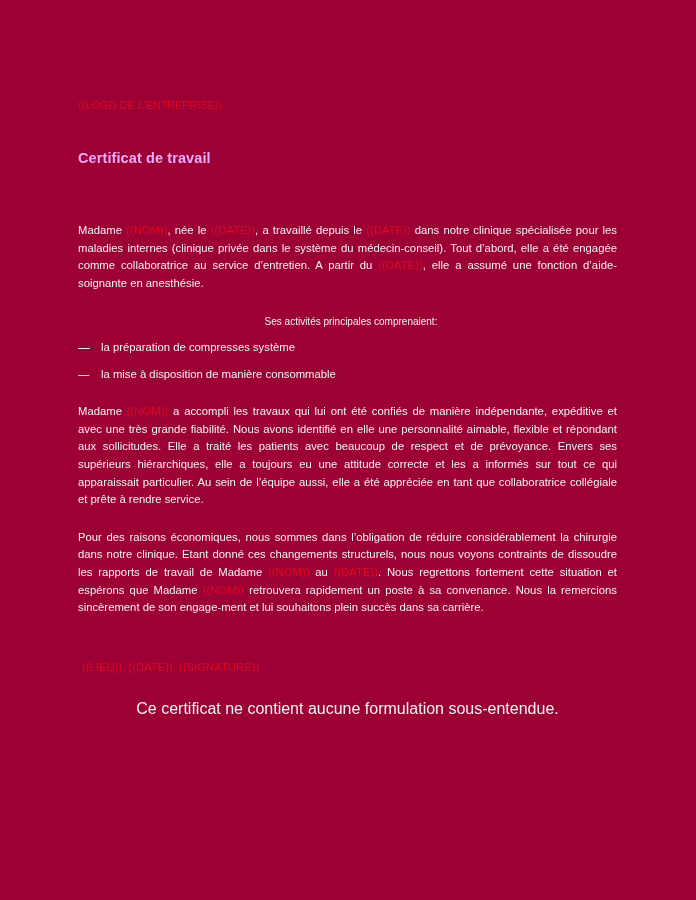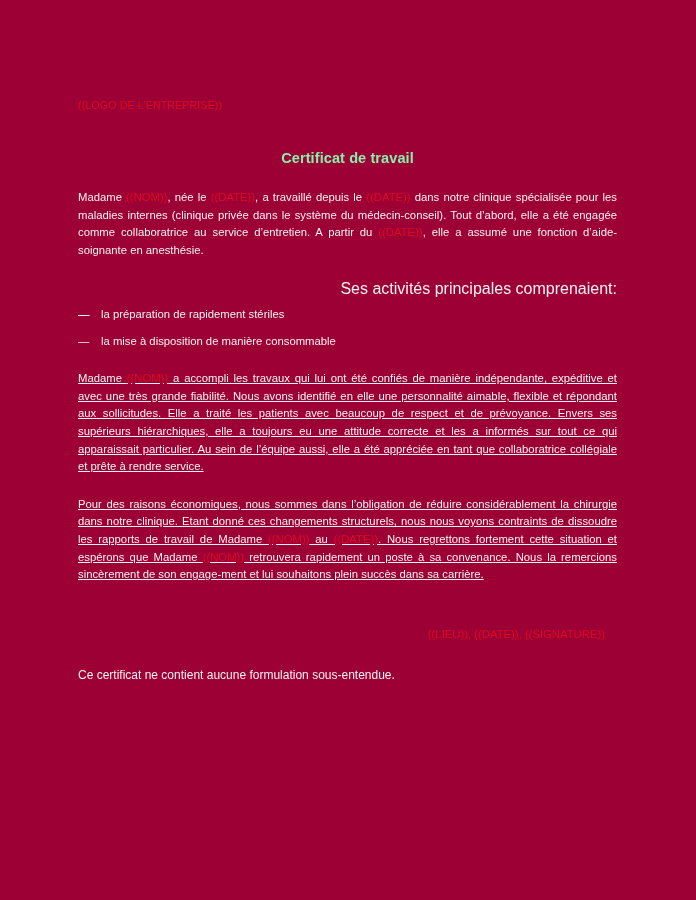--- a/index.html
+++ b/index.html
@@ -22,53 +22,51 @@
     padding: 98px 79px 15px 78px;
   }
   .logo-line {
     color: #e00722;
     font-size: 10.5px;
     letter-spacing: 0.2px;
     line-height: 14px;
     margin: 0 0 0 0;
   }
   .doc-title {
-    color: #86efac;
+    color: #f0abfc;
     font-size: 14.5px;
     font-weight: bold;
     line-height: 18px;
     margin: 37px 0 0 0;
     letter-spacing: 0.1px;
-    text-align: center;
   }
   .para {
     color: #f2f2f2;
     font-size: 11.3px;
     line-height: 17.6px;
     text-align: justify;
     margin: 0;
     -webkit-hyphens: none;
     hyphens: none;
   }
   .para.first {
-    margin-top: 22px;
+    margin-top: 55px;
   }
   .para.spaced {
     margin-top: 20px;
-    text-decoration: underline;
   }
   .ph {
     color: #e00722;
   }
   .list-intro {
     color: #f2f2f2;
-    font-size: 16px;
+    font-size: 10px;
     line-height: 17.6px;
     margin: 21px 0 0 7px;
-    text-align: right;
+    text-align: center;
   }
   ul.activities {
     list-style: none;
     margin: 8px 0 0 0;
     padding: 0;
   }
   ul.activities li {
     color: #f2f2f2;
     font-size: 11.3px;
     line-height: 17.6px;
@@ -82,48 +80,47 @@
     top: 0;
     color: #f2f2f2;
   }
   .footer-block {
     margin-top: 42px;
   }
   .signature-line {
     color: #e00722;
     font-size: 11.3px;
     line-height: 17.6px;
-    margin: 12px;
-    text-align: right;
+    margin: 4px;
   }
   .closing-note {
     color: #f2f2f2;
-    font-size: 12px;
+    font-size: 16px;
     line-height: 17.6px;
     margin: 24px 0 0 0;
-    text-align: left;
+    text-align: center;
   }
 </style>
 </head>
 <body>
 
 <div class="page">
 
   <p class="logo-line">((LOGO DE L’ENTREPRISE))</p>
 
   <h1 class="doc-title">Certificat de travail</h1>
 
   <p class="para first"><span>Madame </span><span class="ph">((NOM))</span><span>, née le </span><span class="ph">((DATE))</span><span>, a travaillé depuis le </span><span class="ph">((DATE))</span><span> dans notre clinique spécialisée pour les maladies internes (clinique privée dans le système du médecin-conseil). Tout d’abord, elle a été engagée comme collaboratrice au service d’entretien. A partir du </span><span class="ph">((DATE))</span><span>, elle a assumé une fonction d’aide-soignante en anesthésie.</span></p>
 
   <p class="list-intro">Ses activités principales comprenaient:</p>
 
   <ul class="activities">
     <li><span class="dash">—</span></li>
     <li><span class="dash">—</span></li>
-    <li><span class="dash">—</span><span>la préparation de rapidement stériles</span></li>
+    <li><span class="dash">—</span><span>la préparation de compresses système</span></li>
     <li><span class="dash">—</span><span>la mise à disposition de manière consommable</span></li>
   </ul>
 
   <p class="para spaced"><span>Madame </span><span class="ph">((NOM))</span><span> a accompli les travaux qui lui ont été confiés de manière indépendante, expéditive et avec une très grande fiabilité. Nous avons identifié en elle une personnalité aimable, flexible et répondant aux sollicitudes. Elle a traité les patients avec beaucoup de respect et de prévoyance. Envers ses supérieurs hiérarchiques, elle a toujours eu une attitude correcte et les a informés sur tout ce qui apparaissait particulier. Au sein de l’équipe aussi, elle a été appréciée en tant que collaboratrice collégiale et prête à rendre service.</span></p>
 
   <p class="para spaced"><span>Pour des raisons économiques, nous sommes dans l’obligation de réduire considérablement la chirurgie dans notre clinique. Etant donné ces changements structurels, nous nous voyons contraints de dissoudre les rapports de travail de Madame </span><span class="ph">((NOM))</span><span> au </span><span class="ph">((DATE))</span><span>. Nous regrettons fortement cette situation et espérons que Madame </span><span class="ph">((NOM))</span><span> retrouvera rapidement un poste à sa convenance. Nous la remercions sincèrement de son engage-ment et lui souhaitons plein succès dans sa carrière.</span></p>
 
   <div class="footer-block">
     <p class="signature-line">((LIEU)), ((DATE)), ((SIGNATURE))</p>
     <p class="closing-note">Ce certificat ne contient aucune formulation sous-entendue.</p>

